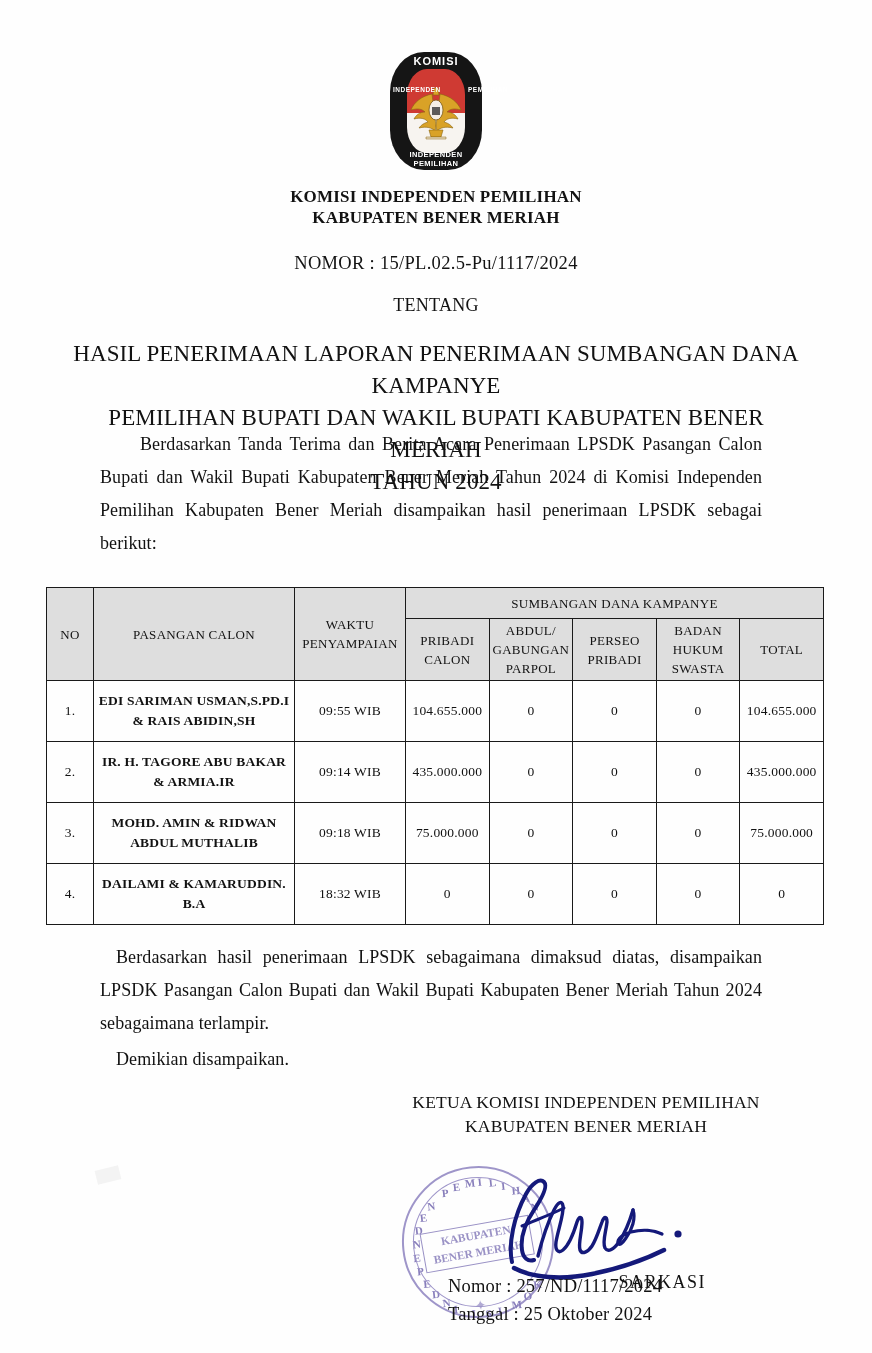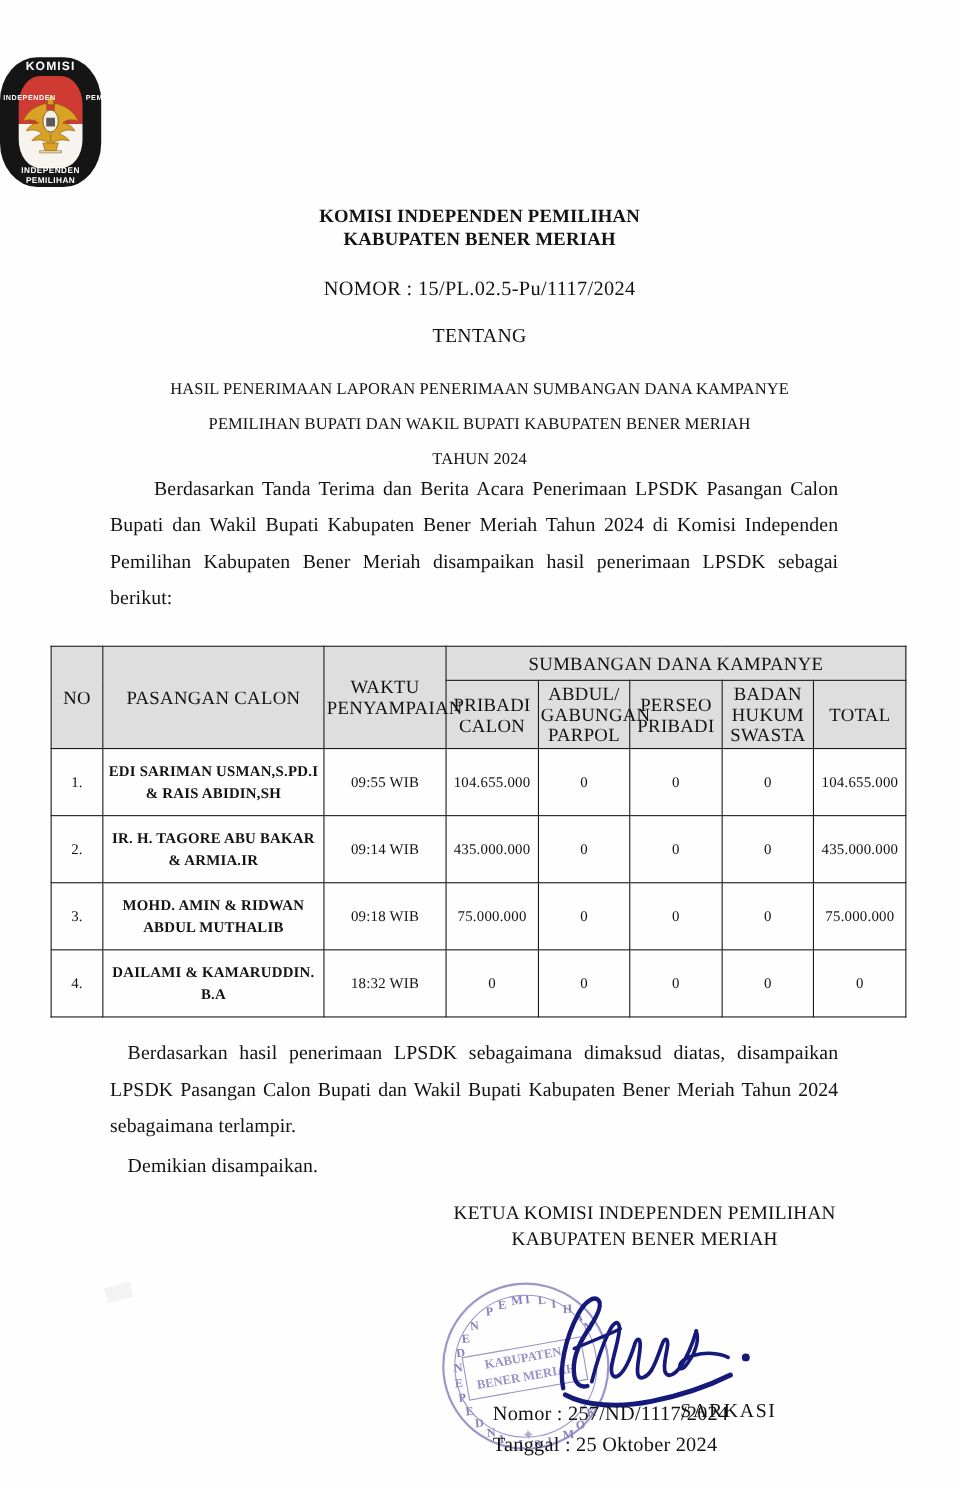--- a/index.html
+++ b/index.html
@@ -18,21 +18,21 @@
     overflow: hidden;
   }
 
   
   .logo-wrap {
     position: absolute;
     top: 52px;
     left: 0;
     width: 872px;
     display: flex;
-    justify-content: flex-start;
+    justify-content: center;
   }
   .logo {
     position: relative;
     width: 92px;
     height: 118px;
   }
   .logo-badge {
     position: absolute;
     inset: 0;
     background: #151515;
@@ -124,21 +124,21 @@
     text-align: center;
     font-size: 18px;
     letter-spacing: 0.3px;
   }
   .subject {
     position: absolute;
     top: 338px;
     left: 70px;
     width: 732px;
     text-align: center;
-    font-size: 15px;
+    font-size: 23px;
     line-height: 32px;
     letter-spacing: 0.1px;
   }
 
   
   .para {
     position: absolute;
     font-size: 18px;
     line-height: 33px;
     text-align: justify;
@@ -180,21 +180,21 @@
   table.doc-table th,
   table.doc-table td {
     border: 1.6px solid #1a1a1a;
     text-align: center;
     vertical-align: middle;
     padding: 2px 2px;
   }
   table.doc-table thead th {
     background: #dedede;
     font-weight: normal;
-    font-size: 17px;
+    font-size: 13px;
     line-height: 19px;
     letter-spacing: 0.3px;
   }
   th.h-span {
     font-size: 13.5px;
     height: 26px;
   }
   th.h-no { width: 42px; }
   th.h-pasangan { width: 196px; }
   th.h-waktu { width: 106px; }

